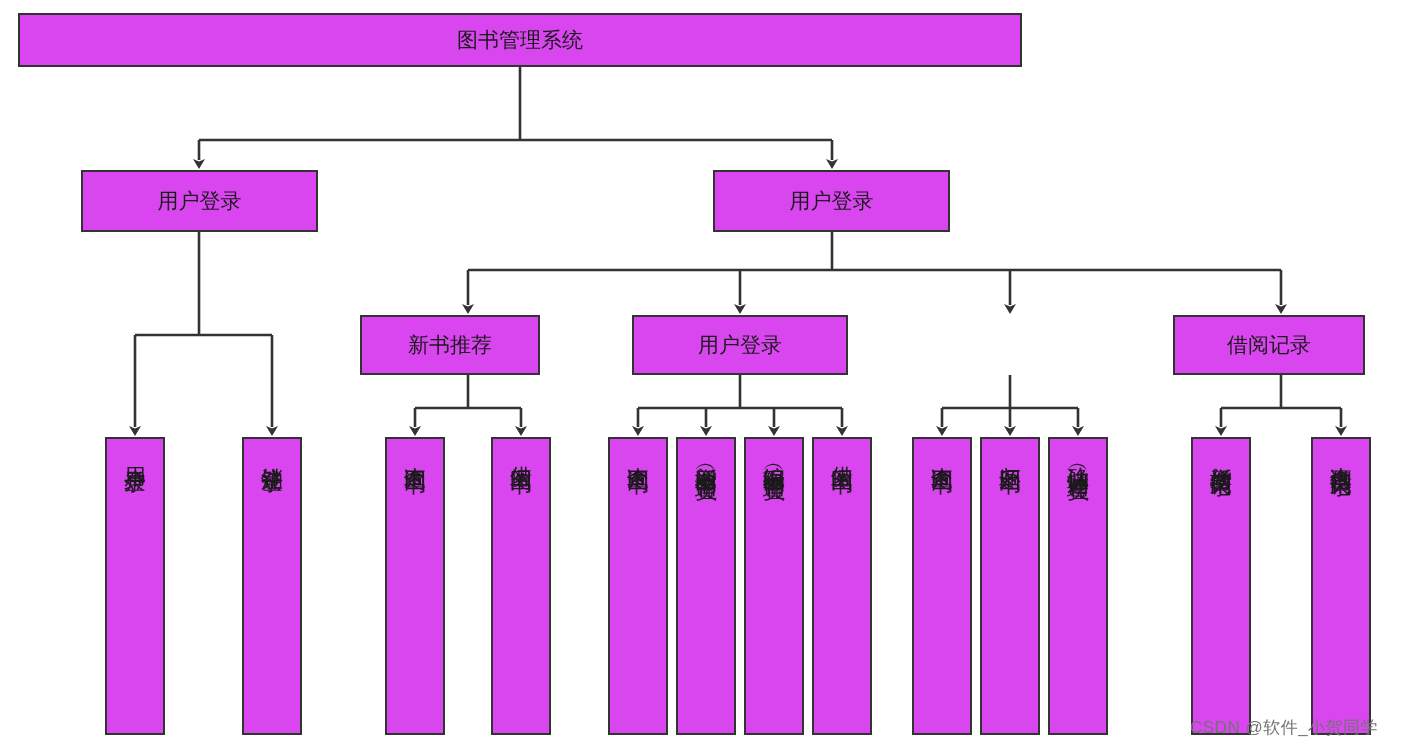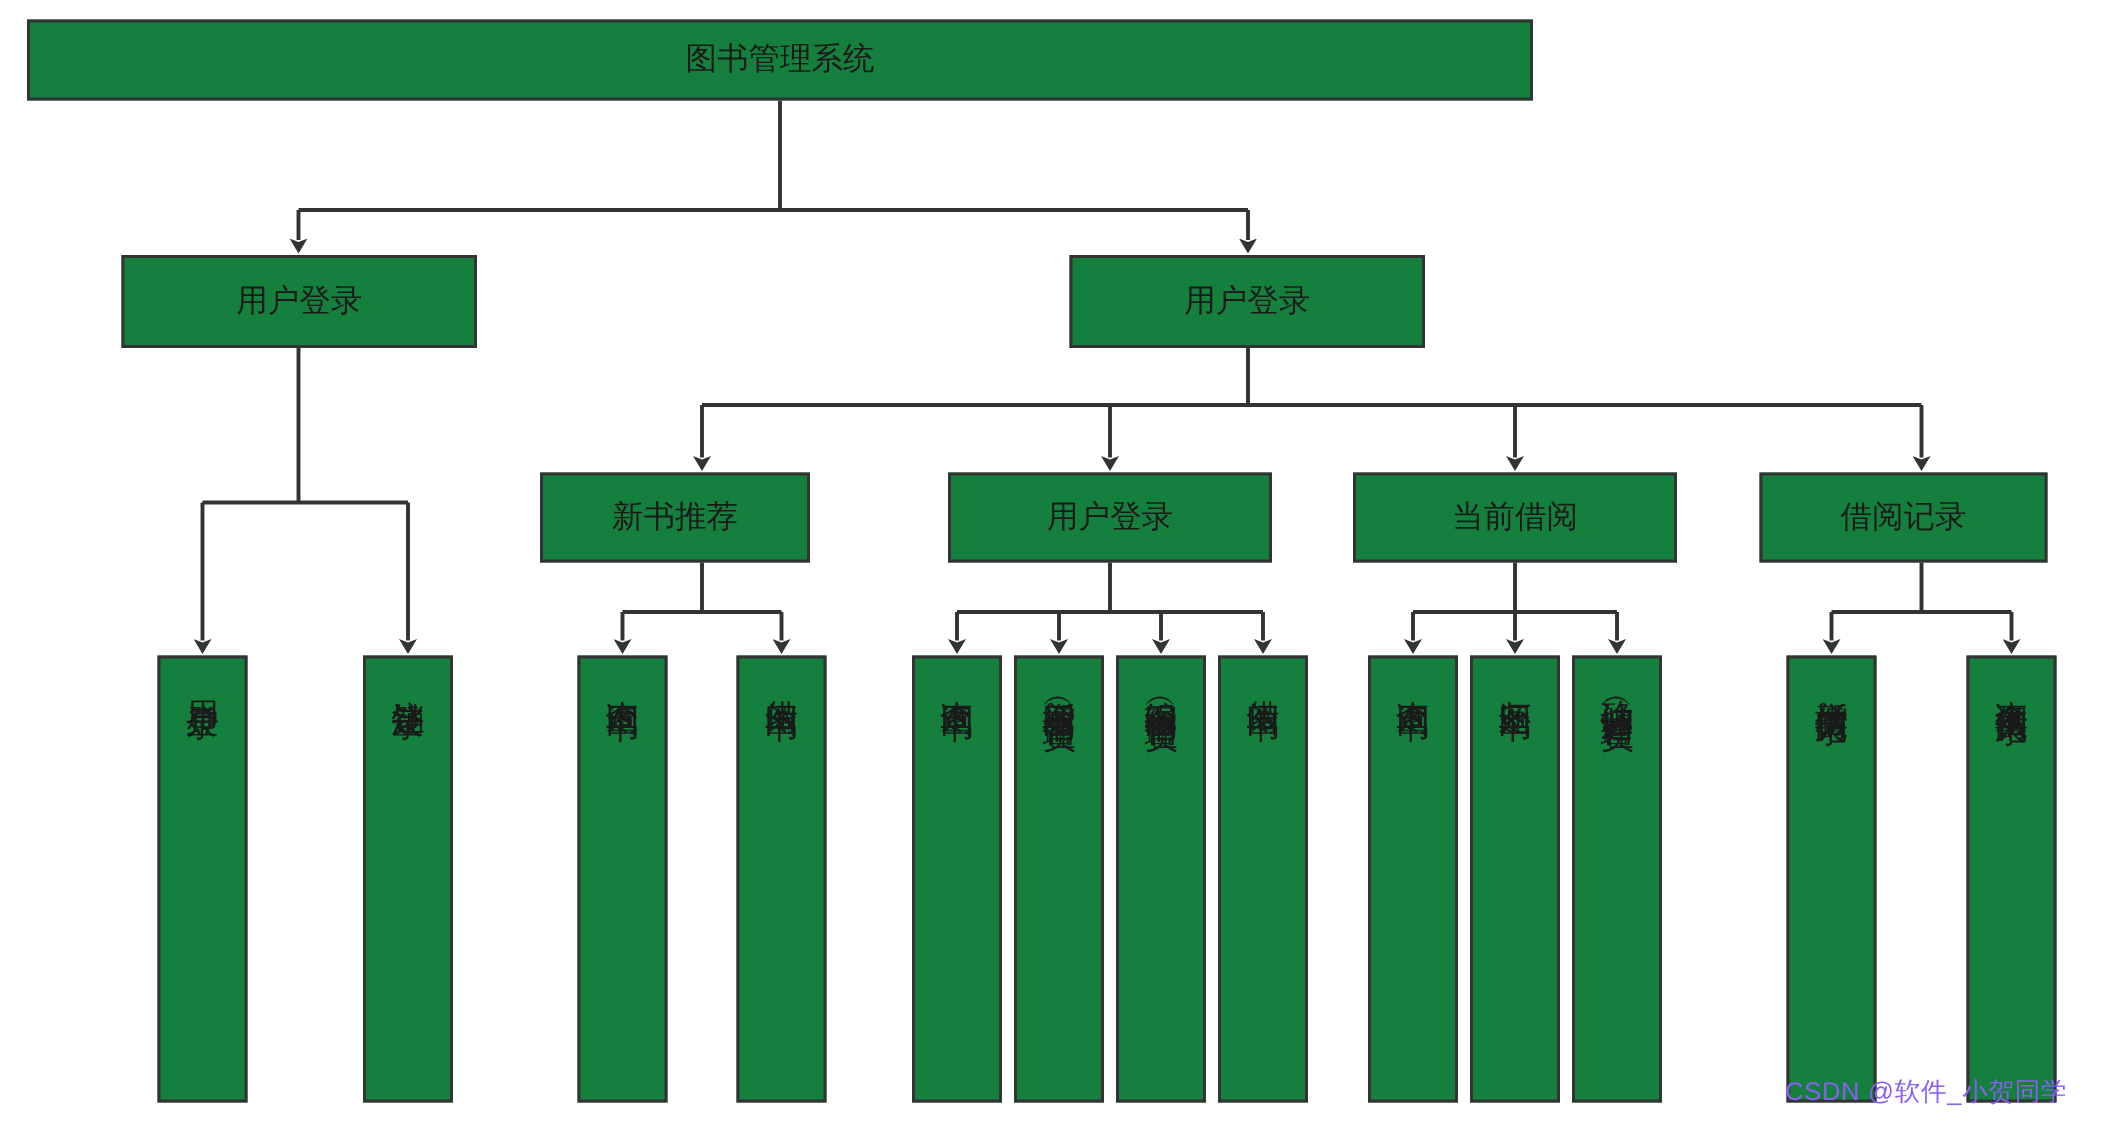--- a/index.html
+++ b/index.html
@@ -22,21 +22,21 @@
     left: 0;
     top: 0;
     width: 1405px;
     height: 747px;
     pointer-events: none;
   }
   .node {
     position: absolute;
     box-sizing: border-box;
     border: 2.5px solid #333333;
-    background: #15803d;
+    background: #d946ef;
     display: flex;
     align-items: center;
     justify-content: center;
     color: #1a1a1a;
   }
   .node-label {
     display: block;
     text-align: center;
     line-height: 1.18;
     white-space: nowrap;
@@ -57,21 +57,21 @@
   .node.v .node-label {
     writing-mode: vertical-rl;
     text-orientation: upright;
     font-size: 22px;
     letter-spacing: 2px;
     line-height: 1;
   }
   .watermark {
     position: absolute;
     font-size: 17px;
-    color: #8b5cf6;
+    color: #737373;
     white-space: nowrap;
     letter-spacing: 0.5px;
   }
 </style>
 </head>
 <body>
 
 <div id="canvas">
 
   <svg class="wires" viewBox="0 0 1405 747" xmlns="http://www.w3.org/2000/svg">
@@ -134,23 +134,20 @@
   <div class="node h" style="left:713px; top:170px; width:237px; height:62px;">
     <span class="node-label">用户登录</span>
   </div>
 
   <div class="node h" style="left:360px; top:315px; width:180px; height:60px;">
     <span class="node-label">新书推荐</span>
   </div>
   <div class="node h" style="left:632px; top:315px; width:216px; height:60px;">
     <span class="node-label">用户登录</span>
   </div>
-  <div class="node h" style="left:902px; top:315px; width:216px; height:60px;">
-    <span class="node-label">当前借阅</span>
-  </div>
   <div class="node h" style="left:1173px; top:315px; width:192px; height:60px;">
     <span class="node-label">借阅记录</span>
   </div>
 
   <div class="node v" style="left:105px; top:437px; width:60px; height:298px;">
     <span class="node-label">用户登录</span>
   </div>
   <div class="node v" style="left:242px; top:437px; width:60px; height:298px;">
     <span class="node-label">注销登录</span>
   </div>

